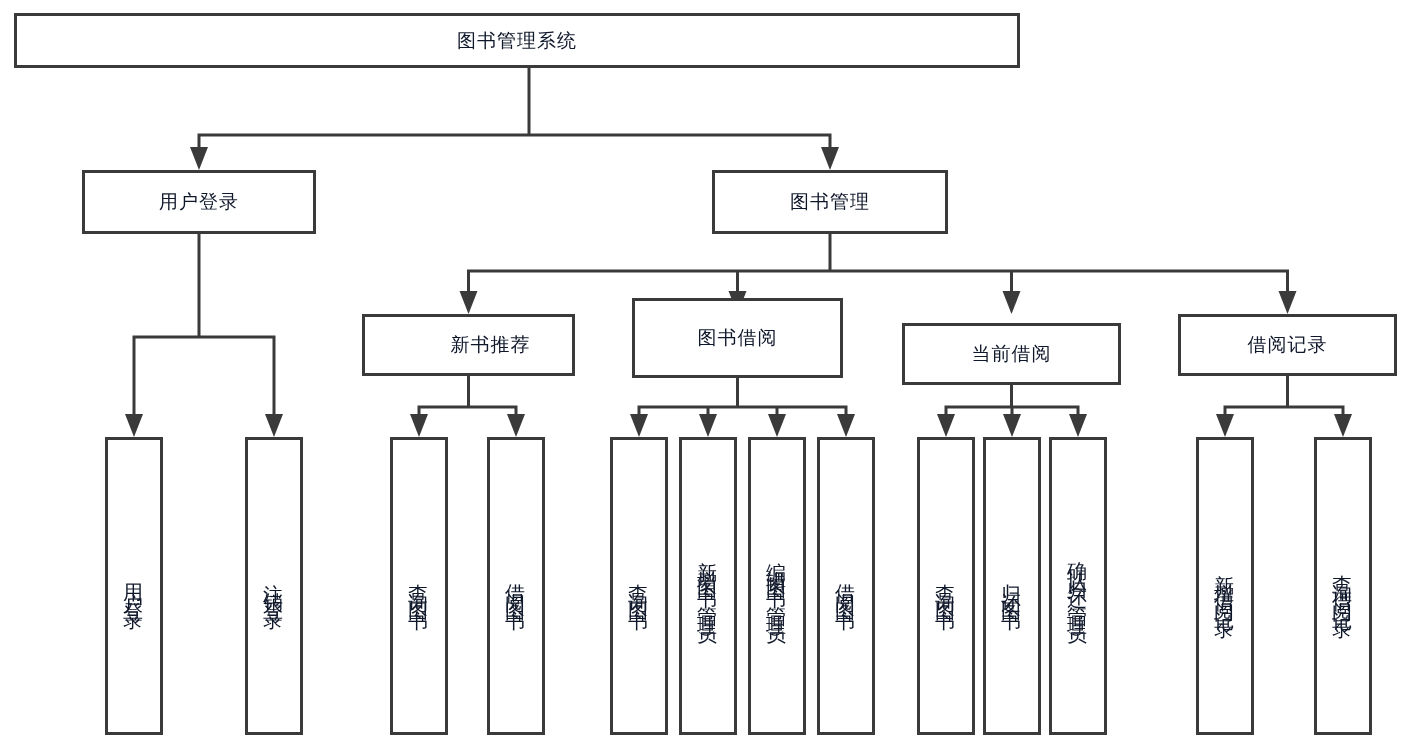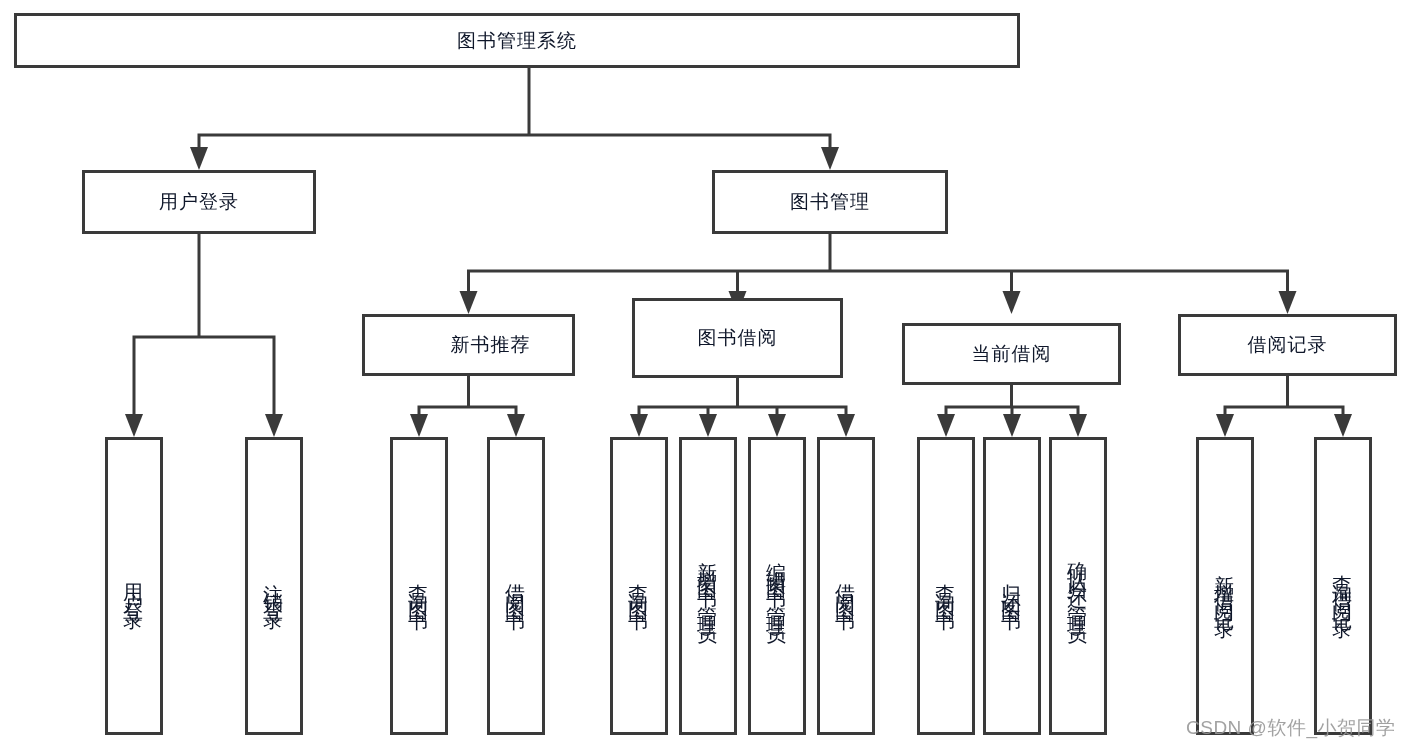--- a/index.html
+++ b/index.html
@@ -156,15 +156,14 @@
   <div class="box leaf lf7">编辑图书（管理员）</div>
   <div class="box leaf lf8">借阅图书</div>
 
   <div class="box leaf lf9">查询图书</div>
   <div class="box leaf lf10">归还图书</div>
   <div class="box leaf lf11">确认归还（管理员）</div>
 
   <div class="box leaf lf12">新增借阅记录</div>
   <div class="box leaf lf13">查询借阅记录</div>
 
-  <div class="watermark">CSDN @软件_小贺同学</div>
 
 </div>
 
 </body></html>

